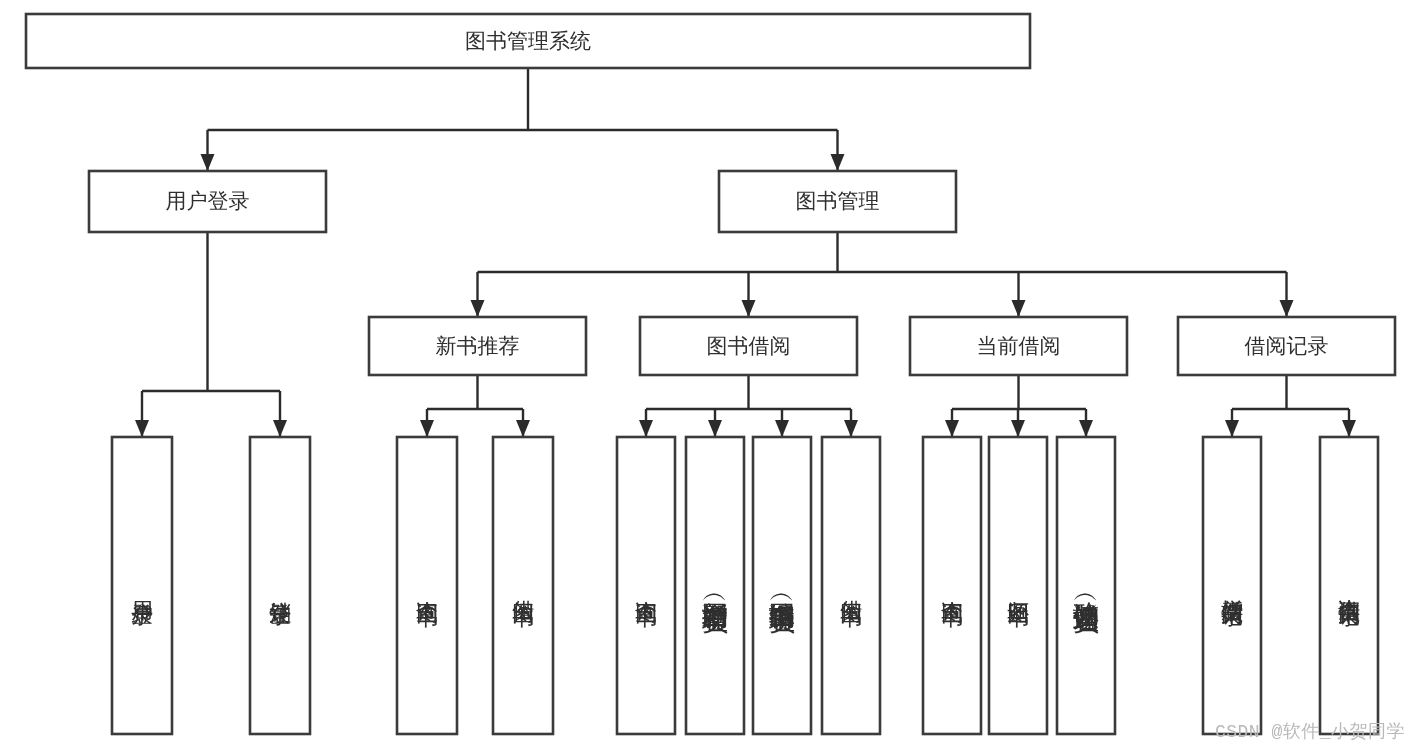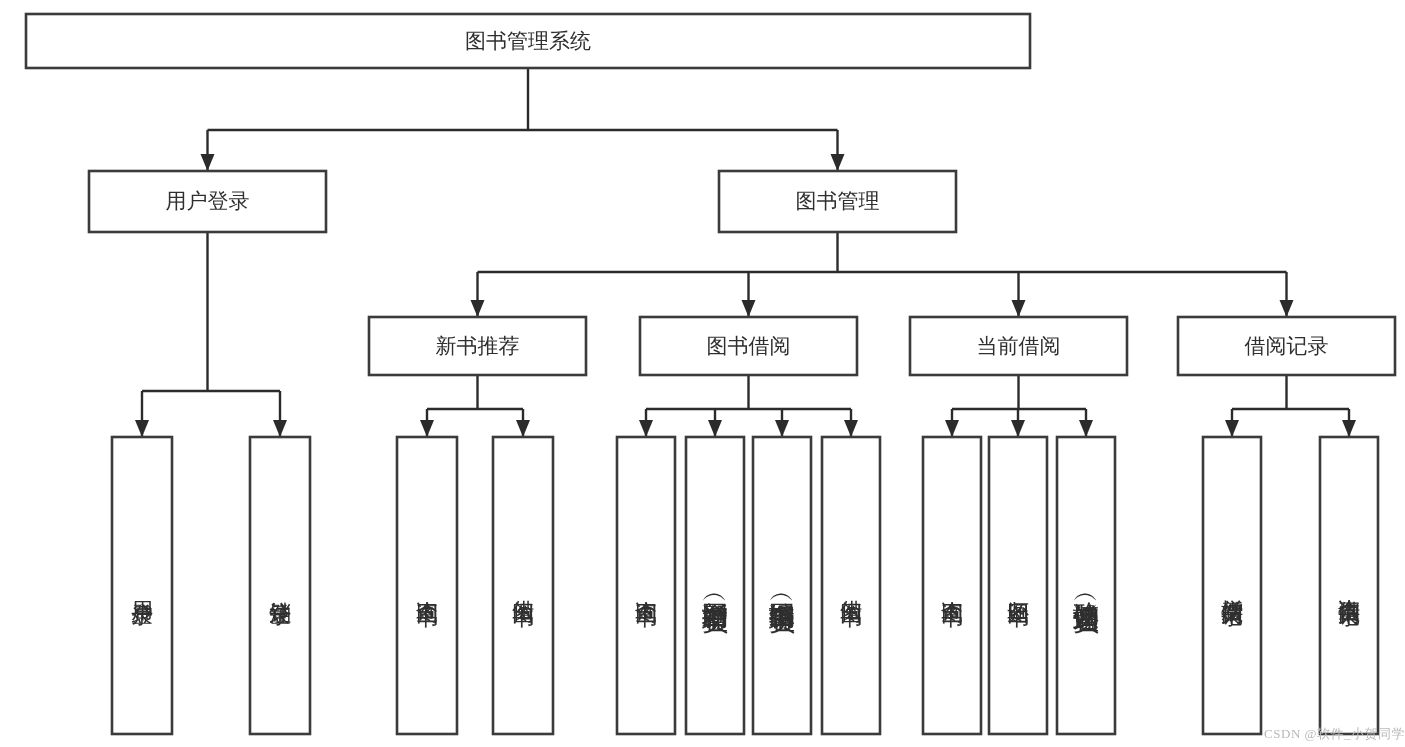--- a/index.html
+++ b/index.html
@@ -61,22 +61,22 @@
     align-items: center;
     justify-content: center;
     text-align: center;
     white-space: nowrap;
     pointer-events: none;
   }
   .watermark {
     position: absolute;
     right: 8px;
     bottom: 4px;
-    font-family: Liberation Serif, serif;
-    font-size: 13px;
+    font-family: Liberation Mono, monospace;
+    font-size: 18px;
     color: #b9b9b9;
     white-space: nowrap;
     letter-spacing: 0.5px;
   }
 </style>
 </head>
 <body>
 
 <div id="diagram-root">
 

